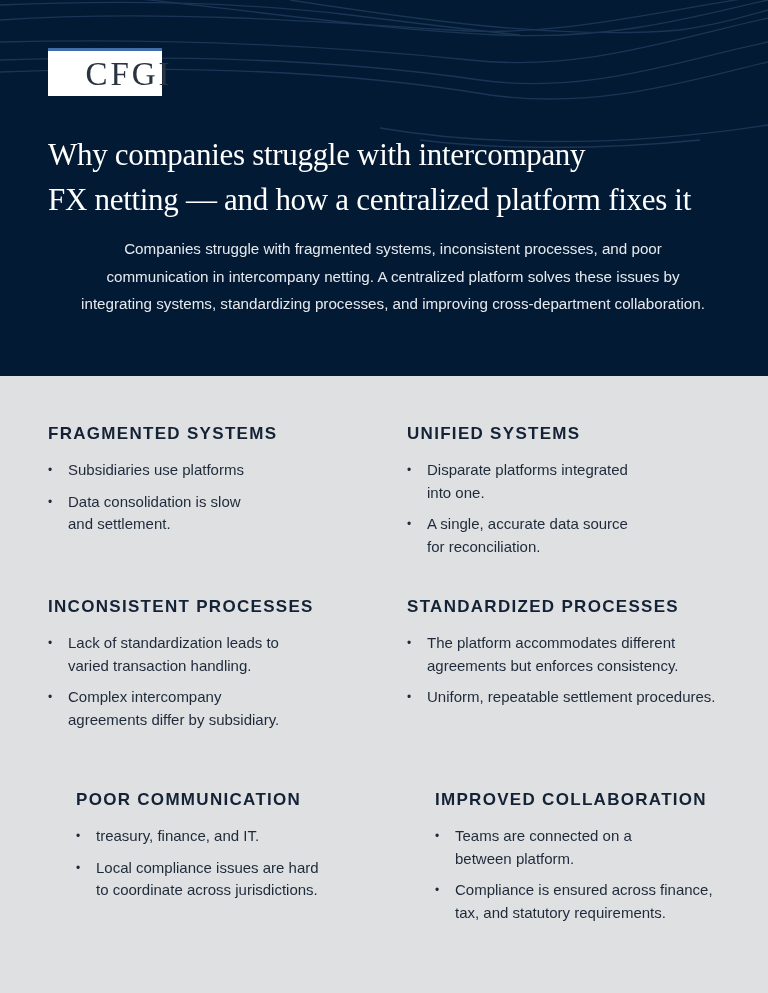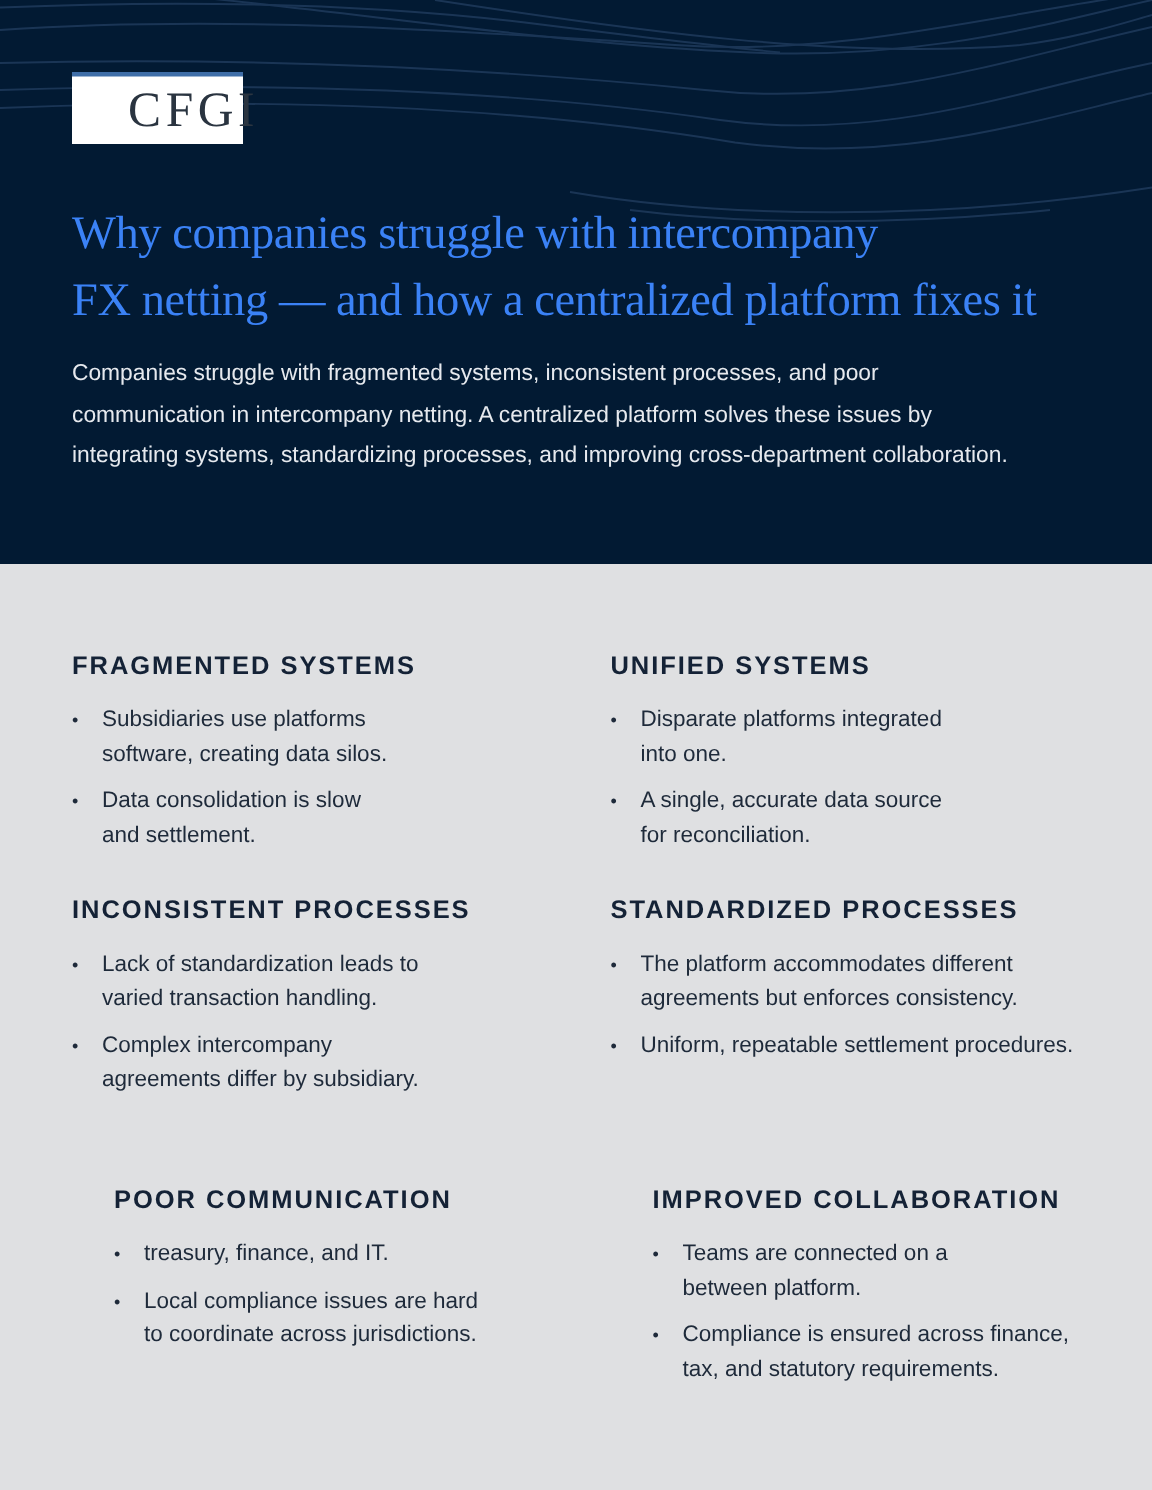--- a/index.html
+++ b/index.html
@@ -38,34 +38,34 @@
       padding-top: 2px;
       margin-left: 48px;
     }
     .title {
       position: absolute;
       left: 48px; top: 132px;
       width: 700px;
       font-family: "Liberation Serif", "DejaVu Serif", serif;
       font-size: 31px;
       line-height: 45px;
-      color: #3b82f6;
+      color: #ffffff;
       font-weight: normal;
       letter-spacing: -0.3px;
     }
     .title .line { display: block; white-space: nowrap; }
     .intro {
       position: absolute;
       left: 48px; top: 235px;
       width: 690px;
       font-size: 15.2px;
       line-height: 27.5px;
       color: #e6e9ee;
     }
-    .intro .line { display: block; white-space: nowrap; }
+    .intro .line { display: block; white-space: nowrap; text-align: center; }
 
     .section {
       position: absolute;
       width: 340px;
     }
     .section h2 {
       font-size: 17px;
       font-weight: bold;
       letter-spacing: 1.3px;
       color: #142236;
@@ -85,21 +85,21 @@
     .section li .bullet {
       position: absolute;
       left: 0; top: 0;
       font-size: 12px;
       color: #1e2a3a;
     }
     .section li .line { display: block; white-space: nowrap; }
 
     .col-left { left: 48px; }
     .col-right { left: 407px; }
-    .row1 { top: 434px; }
+    .row1 { top: 424px; }
     .row2 { top: 597px; }
     .row3 { top: 790px; margin-left: 28px; }
   </style>
 </head>
 <body>
 
 <header class="hero">
   <svg class="waves" viewBox="0 0 768 376" preserveAspectRatio="none">
     <g fill="none" stroke="#1f3a5c" stroke-width="1.3" opacity="0.85">
       <path d="M 0 20 C 150 10, 300 20, 450 30 C 560 38, 660 10, 768 -5"></path>
@@ -131,21 +131,20 @@
 </header>
 
 <main>
 
   <section class="section col-left row1">
     <h2>FRAGMENTED SYSTEMS</h2>
     <ul>
       <li>
         <span class="bullet">•</span>
         <span class="line">Subsidiaries use platforms</span>
-        <span class="line">software, creating data silos.</span>
       </li>
       <li>
         <span class="bullet">•</span>
         <span class="line">Data consolidation is slow</span>
         <span class="line">and settlement.</span>
       </li>
     </ul>
   </section>
 
   <section class="section col-right row1">

